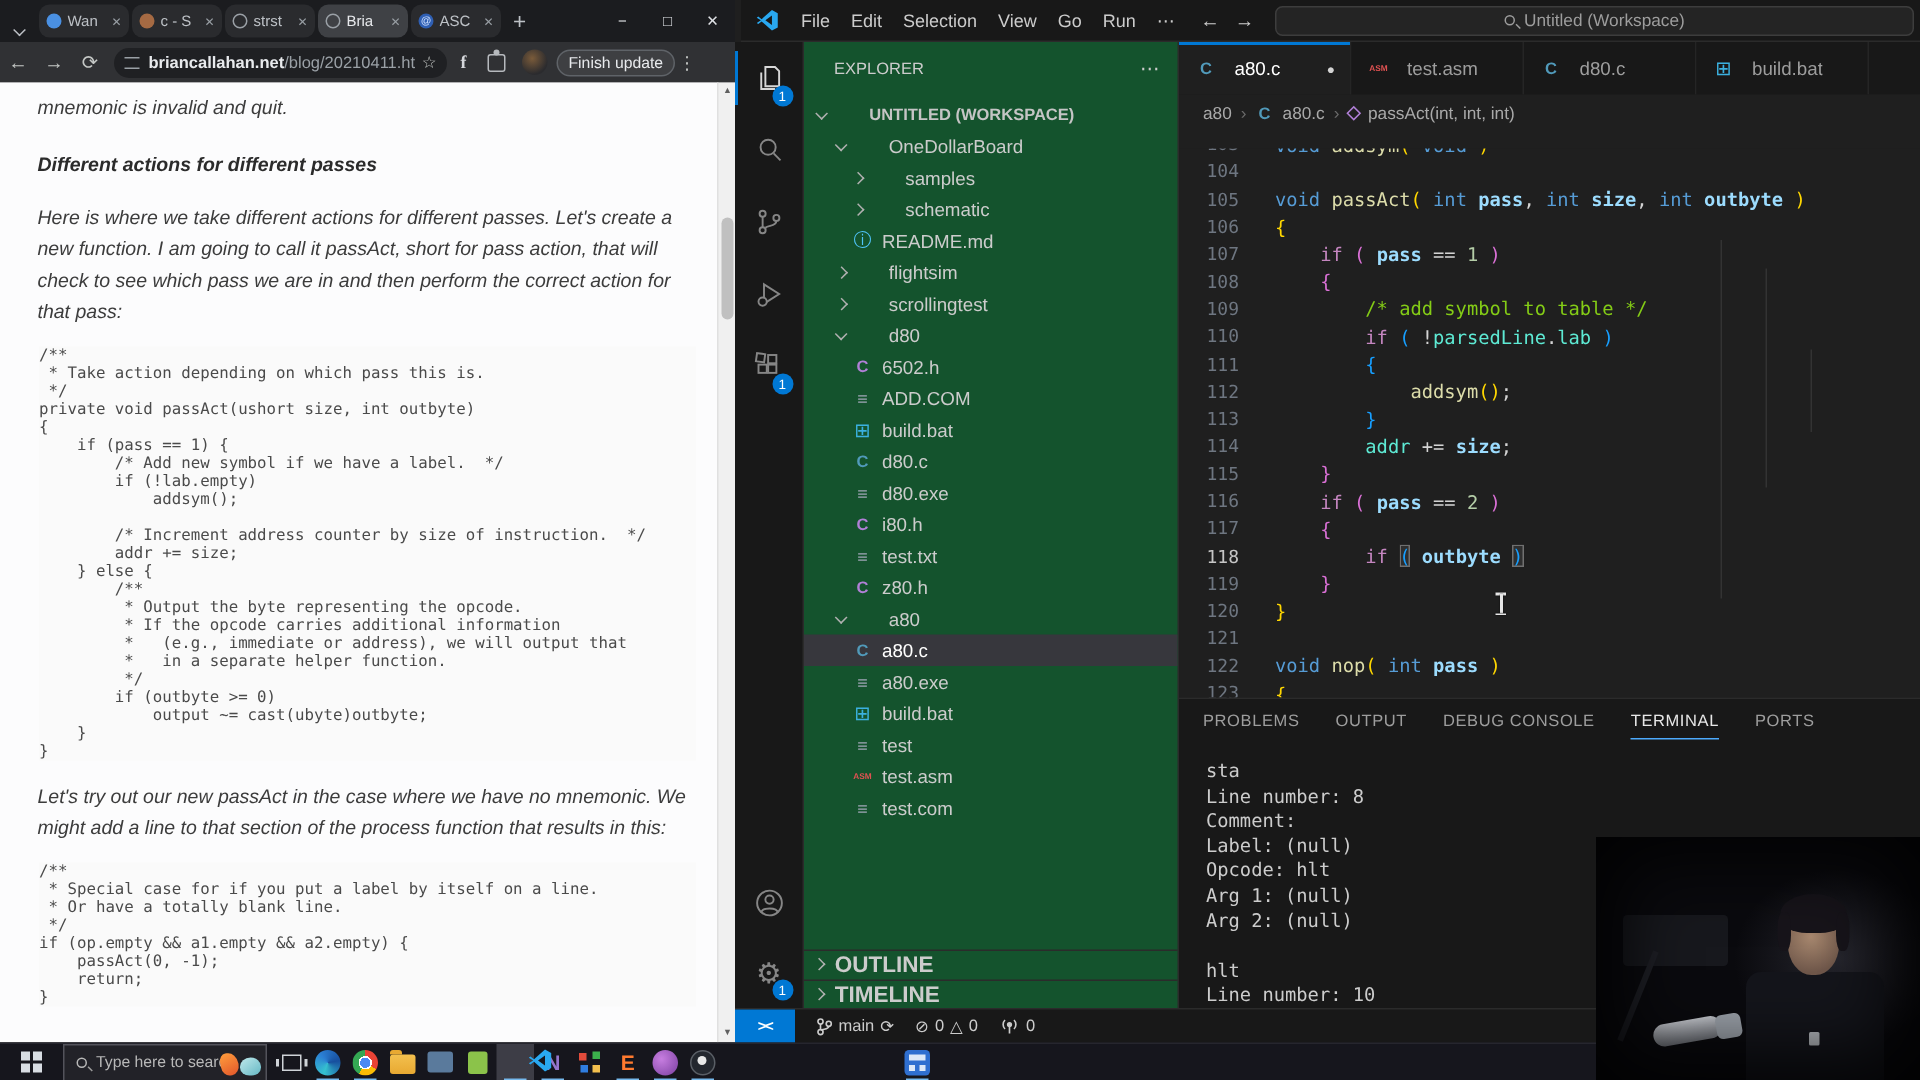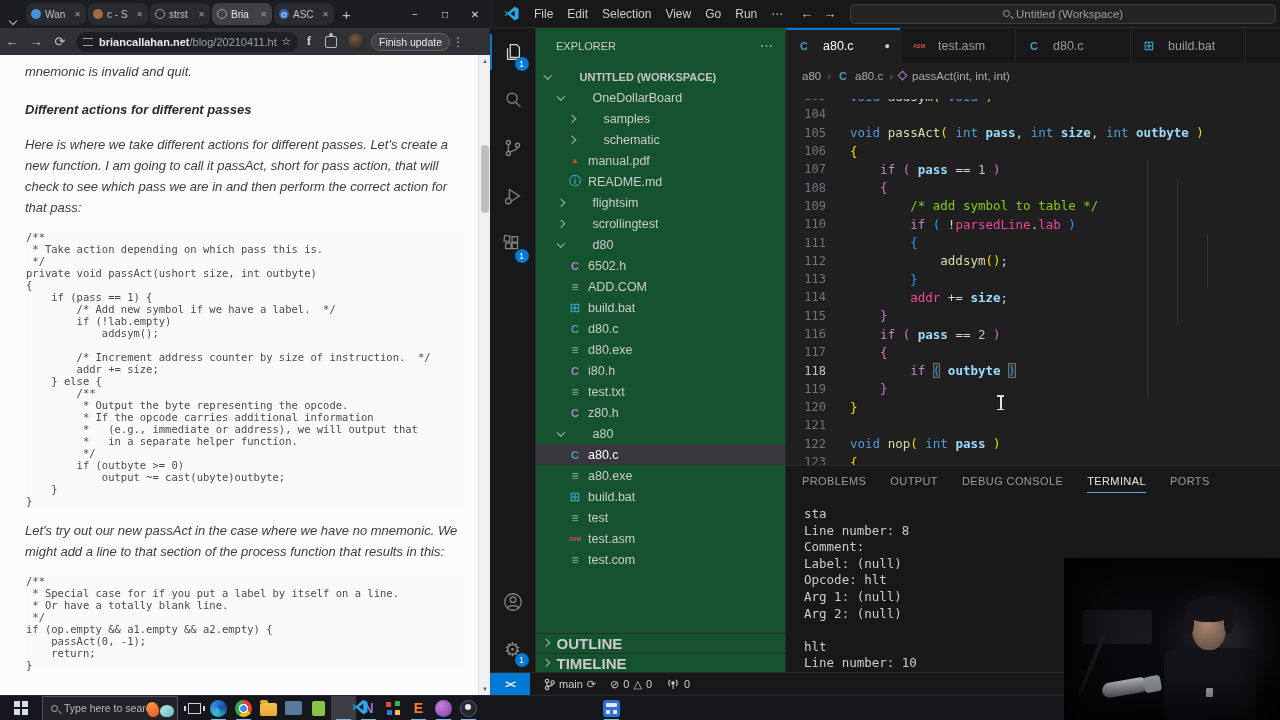--- a/index.html
+++ b/index.html
@@ -107,21 +107,21 @@
   .v-crumbs .ficon{margin-right:0;width:12px}
 
   .v-editor{position:absolute;left:296px;top:99px;width:494px;height:377px;background:#1f1f1f;overflow:hidden}
   .code-wrap{position:absolute;left:0;top:-12px;width:494px}
   .cl{display:flex;height:18.3px;align-items:center;font-family:"DejaVu Sans Mono",monospace;font-size:12.5px}
   .cl .ln{width:40px;text-align:right;color:#6e7681;flex:none;font-size:12px}
   .cl.cur .ln{color:#c6c6c6}
   .cl .ct{margin-left:24px;white-space:pre;display:flex;align-items:center}
   .ct span{white-space:pre}
   .kw{color:#569cd6}.fn{color:#dcdcaa}.pr{color:#9cdcfe;font-weight:600}.ctrl{color:#c586c0}
-  .num{color:#b5cea8}.cmt{color:#84cc16}.vr{color:#ec4899}.vb{color:#9cdcfe;font-weight:600}
+  .num{color:#b5cea8}.cmt{color:#84cc16}.vr{color:#5eead4}.vb{color:#9cdcfe;font-weight:600}
   .op{color:#d4d4d4}.pl{color:#d4d4d4}
   .b1{color:#ffd700}.b2{color:#da70d6}.b3{color:#179fff}
   .bx{color:#179fff;box-shadow:0 0 0 1px #707070 inset;background:rgba(120,120,120,.18)}
   .iguide{position:absolute;width:1px;background:#333333}
 
   .v-panel{position:absolute;left:296px;top:465px;width:494px;height:207px;background:#181818;border-top:1px solid #2b2b2b}
   .p-tabs{display:flex;gap:24px;padding:9px 0 0 16px}
   .ptab{font-size:11px;letter-spacing:.4px;color:#9d9d9d;padding-bottom:5px}
   .ptab.active{color:#e7e7e7;border-bottom:1.5px solid #4daafc}
   .term{position:absolute;left:18px;top:40px;font-family:"DejaVu Sans Mono",monospace;font-size:12.5px;color:#cccccc}
@@ -398,25 +398,20 @@
             <span class="ficon"></span>
             <span>samples</span>
           </div>
           <div class="trow lvl2">
             <i class="chev right"></i>
             <span class="ficon"></span>
             <span>schematic</span>
           </div>
           <div class="trow lvl2">
             <i class="chev none"></i>
-            <span class="ficon pdf"></span>
-            <span>manual.pdf</span>
-          </div>
-          <div class="trow lvl2">
-            <i class="chev none"></i>
             <span class="ficon info"></span>
             <span>README.md</span>
           </div>
           <div class="trow lvl1">
             <i class="chev right"></i>
             <span class="ficon"></span>
             <span>flightsim</span>
           </div>
           <div class="trow lvl1">
             <i class="chev right"></i>

